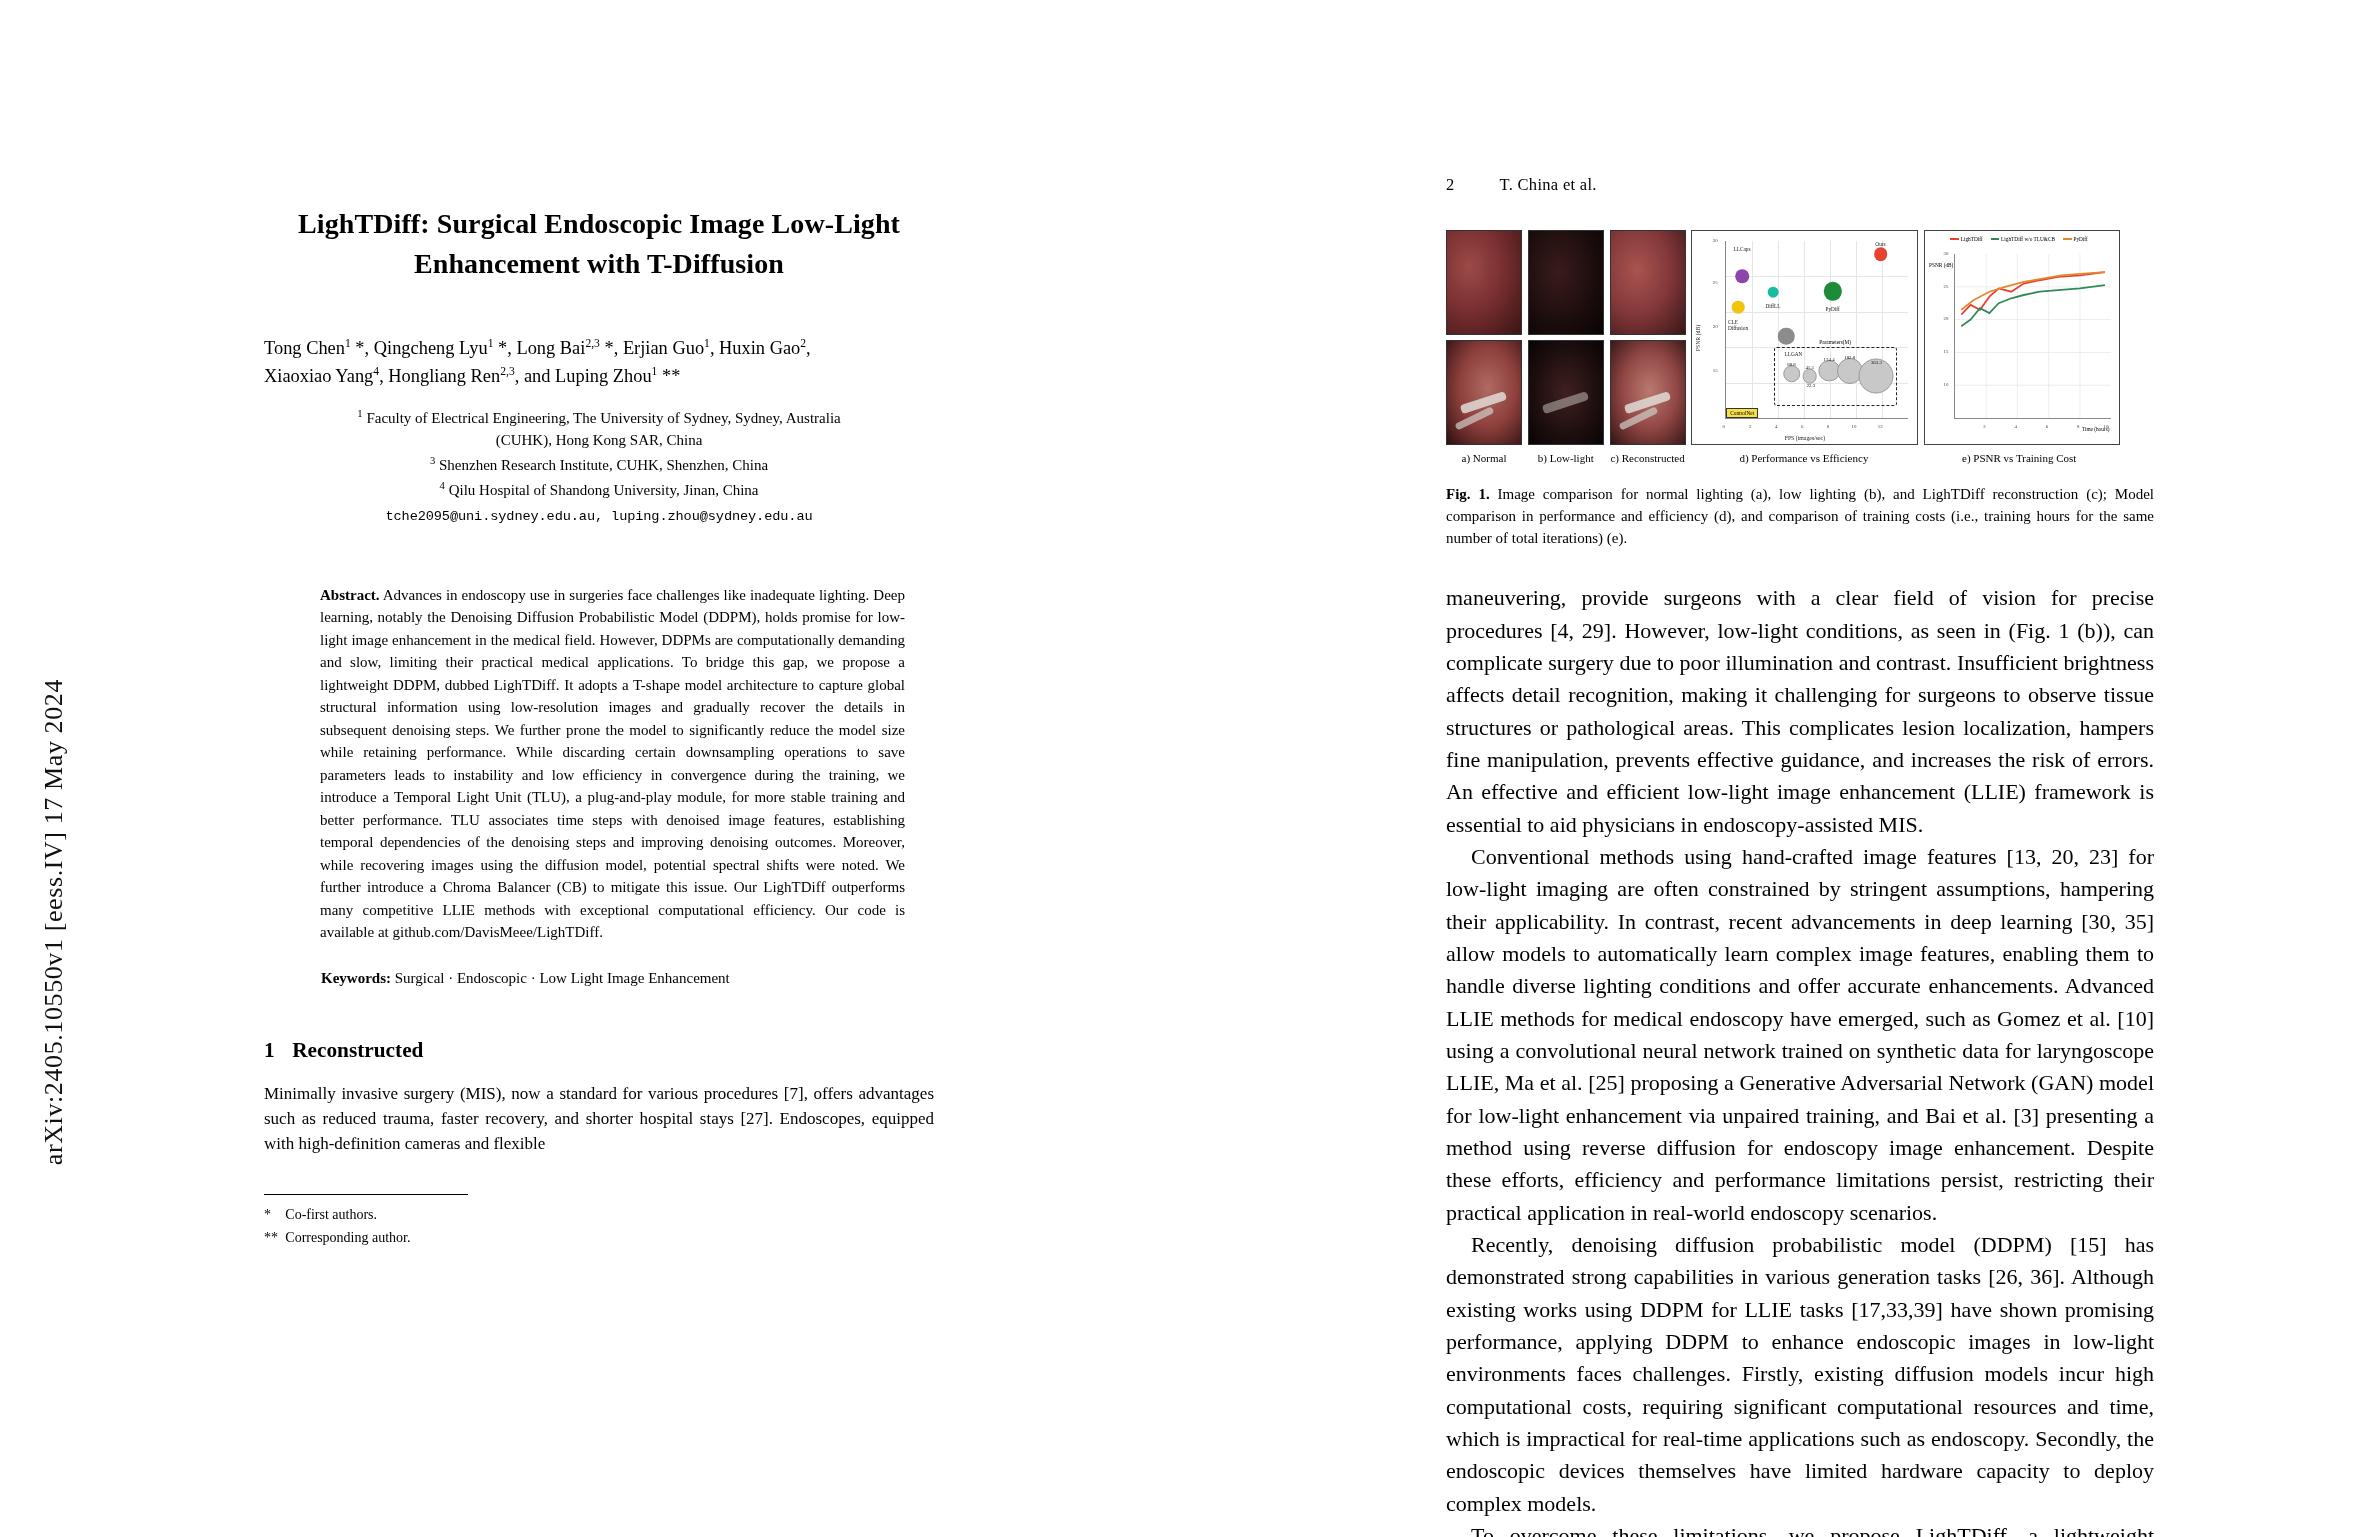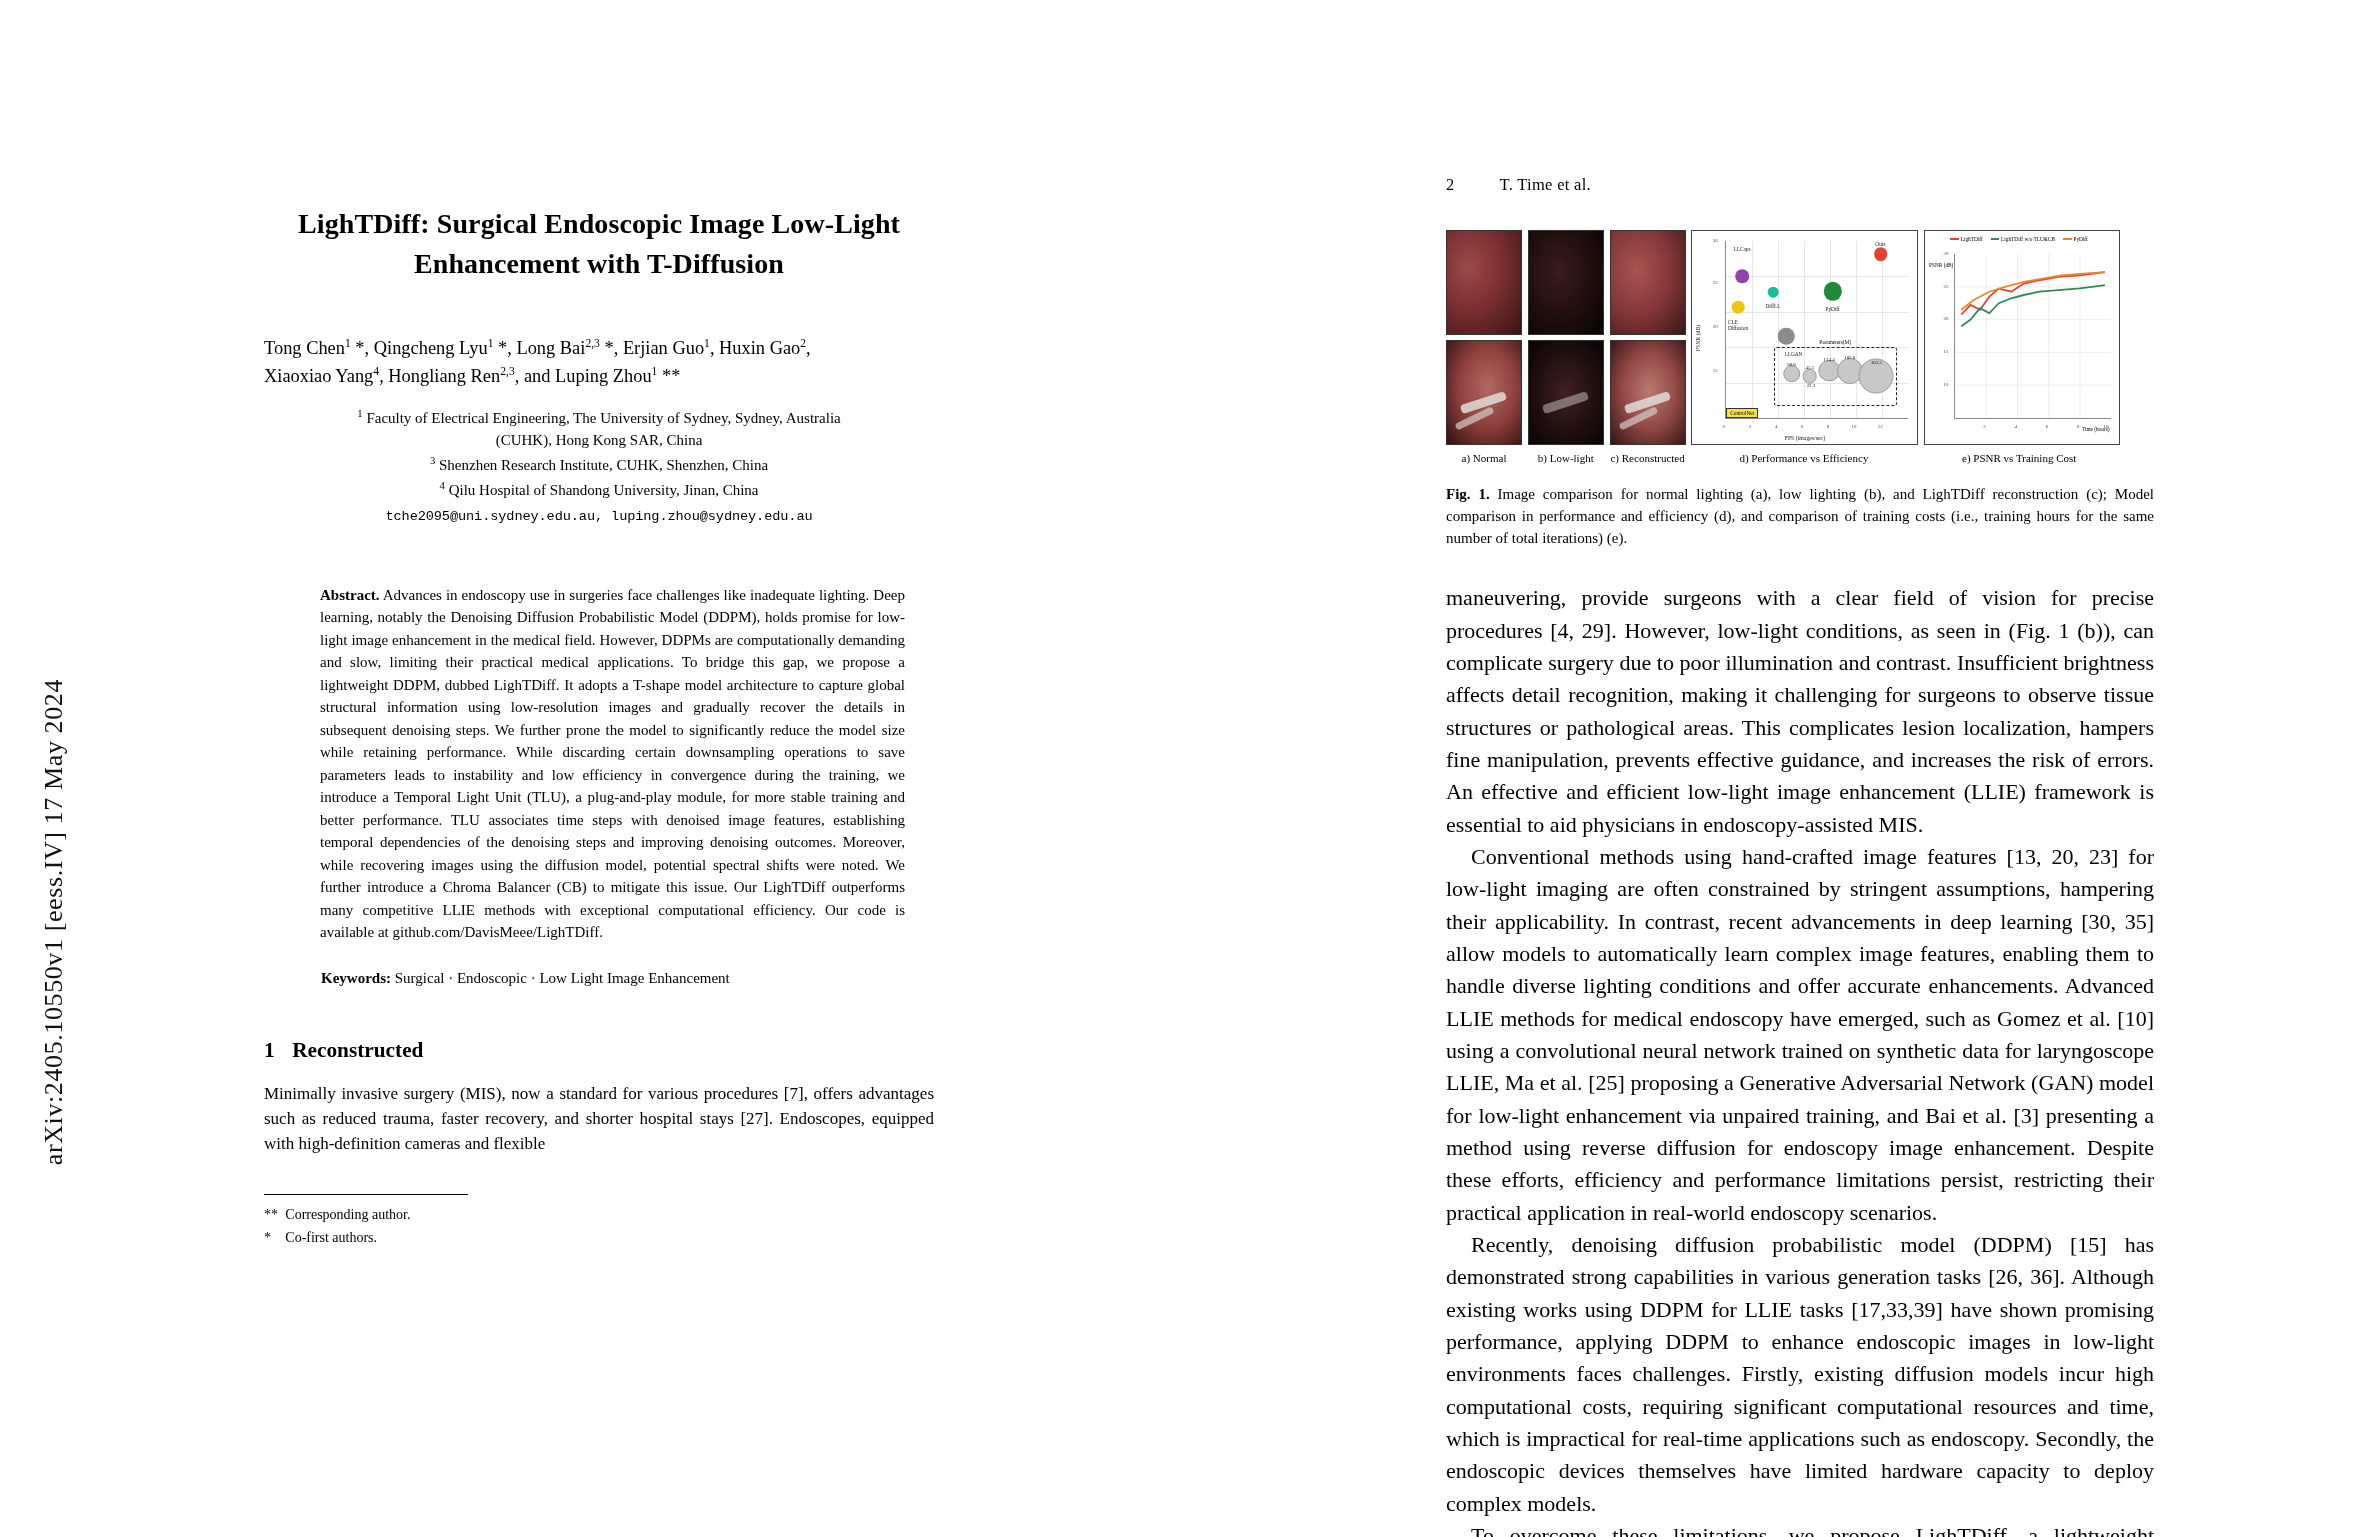--- a/index.html
+++ b/index.html
@@ -375,29 +375,29 @@
     </div>
 
     <div class="section-head">
       <span class="num">1</span><span>Reconstructed</span>
     </div>
 
     <div class="body-text">Minimally invasive surgery (MIS), now a standard for various procedures [7], offers advantages such as reduced trauma, faster recovery, and shorter hospital stays [27]. Endoscopes, equipped with high-definition cameras and flexible</div>
 
     <div class="footnote-rule"></div>
     <div class="footnotes">
+      <div><span class="mark">*</span><span>Co-first authors.</span></div>
       <div><span class="mark">**</span><span>Corresponding author.</span></div>
-      <div><span class="mark">*</span><span>Co-first authors.</span></div>
     </div>
   </div>
 
   <div class="col-right">
 
     <div class="page-head">
-      <span class="pnum">2</span><span>T. Time et al.</span>
+      <span class="pnum">2</span><span>T. China et al.</span>
     </div>
 
     <div class="figure-wrap">
       <div class="fig-row">
 
         <div class="fig-img-block">
           <div class="fig-img endo-a1"></div>
           <div class="fig-img endo-a2">
             <div class="tool-streak"></div>
             <div class="tool-streak second"></div>

